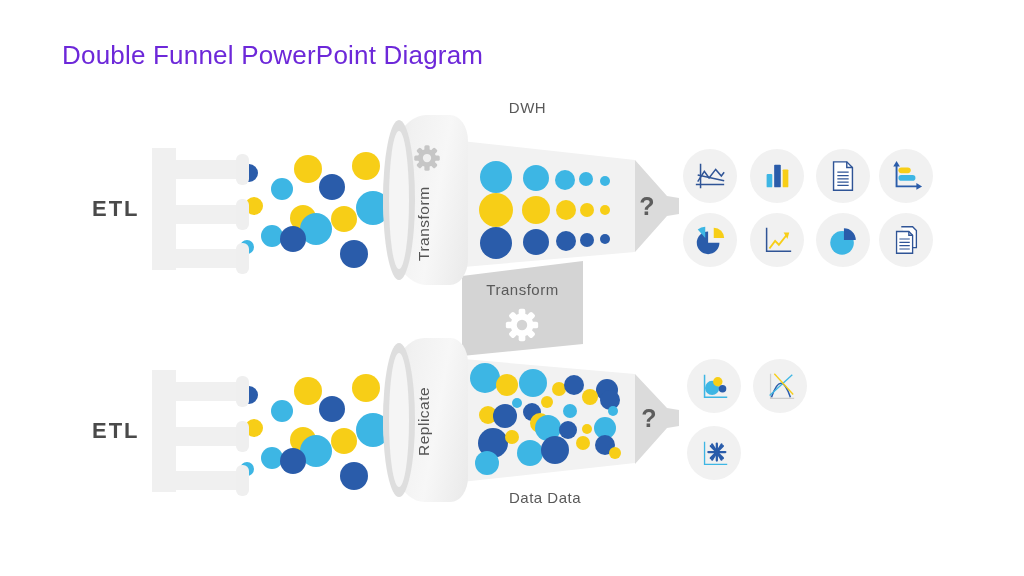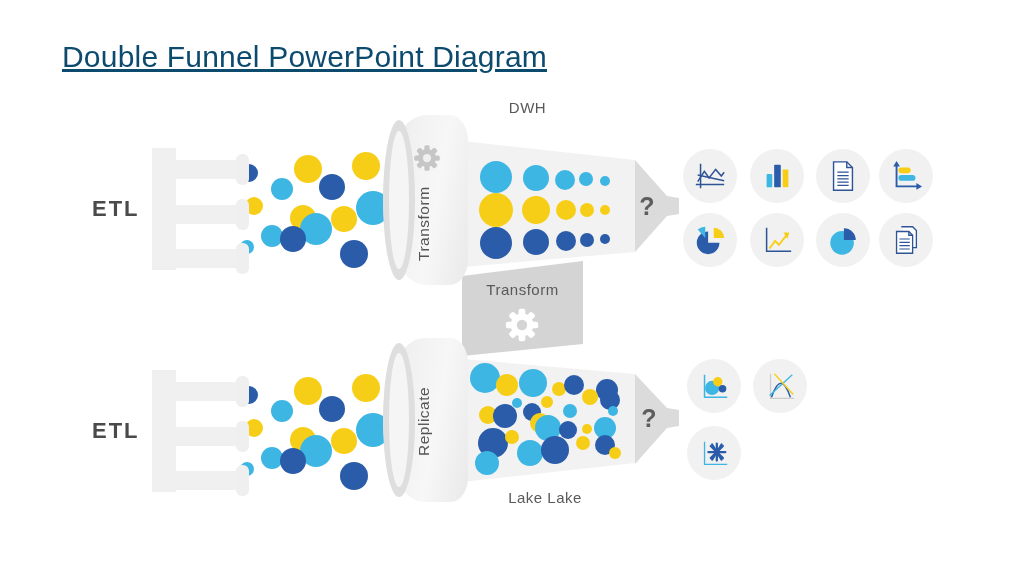--- a/index.html
+++ b/index.html
@@ -1,21 +1,21 @@
 <!DOCTYPE html>
 <html><head>
 <meta charset="utf-8">
 <style>
   html,body{margin:0;padding:0;background:#fff;}
   #canvas{position:relative;width:1024px;height:576px;background:#fff;overflow:hidden;
           font-family:"Liberation Sans",sans-serif;}
   .abs{position:absolute;}
   .dot{position:absolute;border-radius:50%;}
   .dots-layer{position:absolute;left:0;top:0;width:1024px;height:576px;pointer-events:none;}
-  .title{font-size:30px;color:#0c4a6e;letter-spacing:0.2px;text-decoration:underline;}
+  .title{font-size:26px;color:#6d28d9;letter-spacing:0.2px;}
   .etl{font-size:22px;font-weight:bold;color:#4a4a4a;letter-spacing:2px;}
   .small-label{font-size:15px;color:#595959;text-align:center;letter-spacing:0.5px;}
   .vtext{writing-mode:vertical-rl;transform:rotate(180deg);font-size:15.5px;color:#555;
          text-align:center;letter-spacing:0.5px;}
   .qmark{font-size:25px;font-weight:bold;color:#5d5d5d;text-align:center;}
   .icon-circle{position:absolute;width:54px;height:54px;border-radius:50%;background:#f1f1f1;
                display:flex;align-items:center;justify-content:center;}
   .e-part{position:absolute;background:#f0f0f0;}
   .e-cap{position:absolute;background:#efefef;border-radius:6px;}
   .funnel-body{position:absolute;background:#f2f2f2;}
@@ -179,21 +179,21 @@
 
   <div class="mouth" style="left:383px;top:338px;width:85px;height:164px;">
     <div class="mouth-rim" style="left:0;top:5px;width:32px;height:154px;"></div>
     <div class="mouth-rim-inner" style="left:6px;top:15px;width:20px;height:134px;"></div>
   </div>
   <div class="abs vtext" style="left:415px;top:365px;width:28px;height:112px;">Replicate</div>
 
   <div class="abs etl" style="left:92px;top:196px;">ETL</div>
   <div class="abs etl" style="left:92px;top:418px;">ETL</div>
   <div class="abs small-label" style="left:460px;top:99px;width:135px;">DWH</div>
-  <div class="abs small-label" style="left:460px;top:489px;width:170px;">Lake Lake</div>
+  <div class="abs small-label" style="left:460px;top:489px;width:170px;">Data Data</div>
   <div class="abs qmark" style="left:634px;top:192px;width:26px;">?</div>
   <div class="abs qmark" style="left:636px;top:404px;width:26px;">?</div>
 
   <div class="icon-circle" style="left:683px;top:149px;">
     <svg width="34" height="34" viewBox="0 0 36 36" fill="none" stroke="#2f5496" stroke-width="1.6">
       <path d="M8 5 V31 M3 27 H33"></path>
       <path d="M5 24 L12 13 L17 20 L24 11 L30 18 L33 14"></path>
       <path d="M5 17 L33 23"></path>
     </svg>
   </div>

